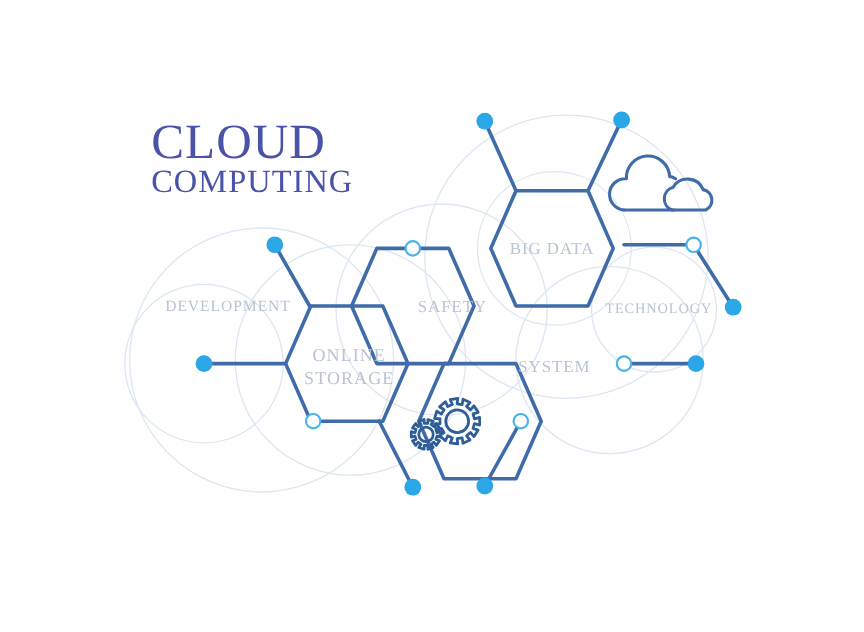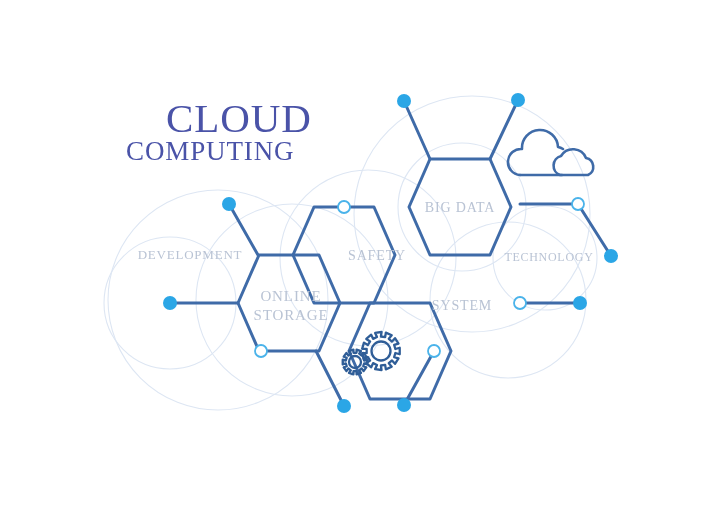--- a/index.html
+++ b/index.html
@@ -31,21 +31,21 @@
     left: 126px;
     top: 98px;
     line-height: 0.98;
     color: #4a53a8;
     font-family: "Liberation Serif", serif;
     font-weight: 400;
     letter-spacing: 0.055em;
     white-space: nowrap;
     pointer-events: none;
   }
-  .title-line-1 { font-size: 41px; margin-left: 40px; }
+  .title-line-1 { font-size: 41px; }
   .title-line-2 { font-size: 27px; }
   svg text.hex-label {
     font-family: "Liberation Serif", serif;
     fill: #b9c3d4;
     letter-spacing: 0.06em;
   }
 </style>
 </head>
 <body>
 

